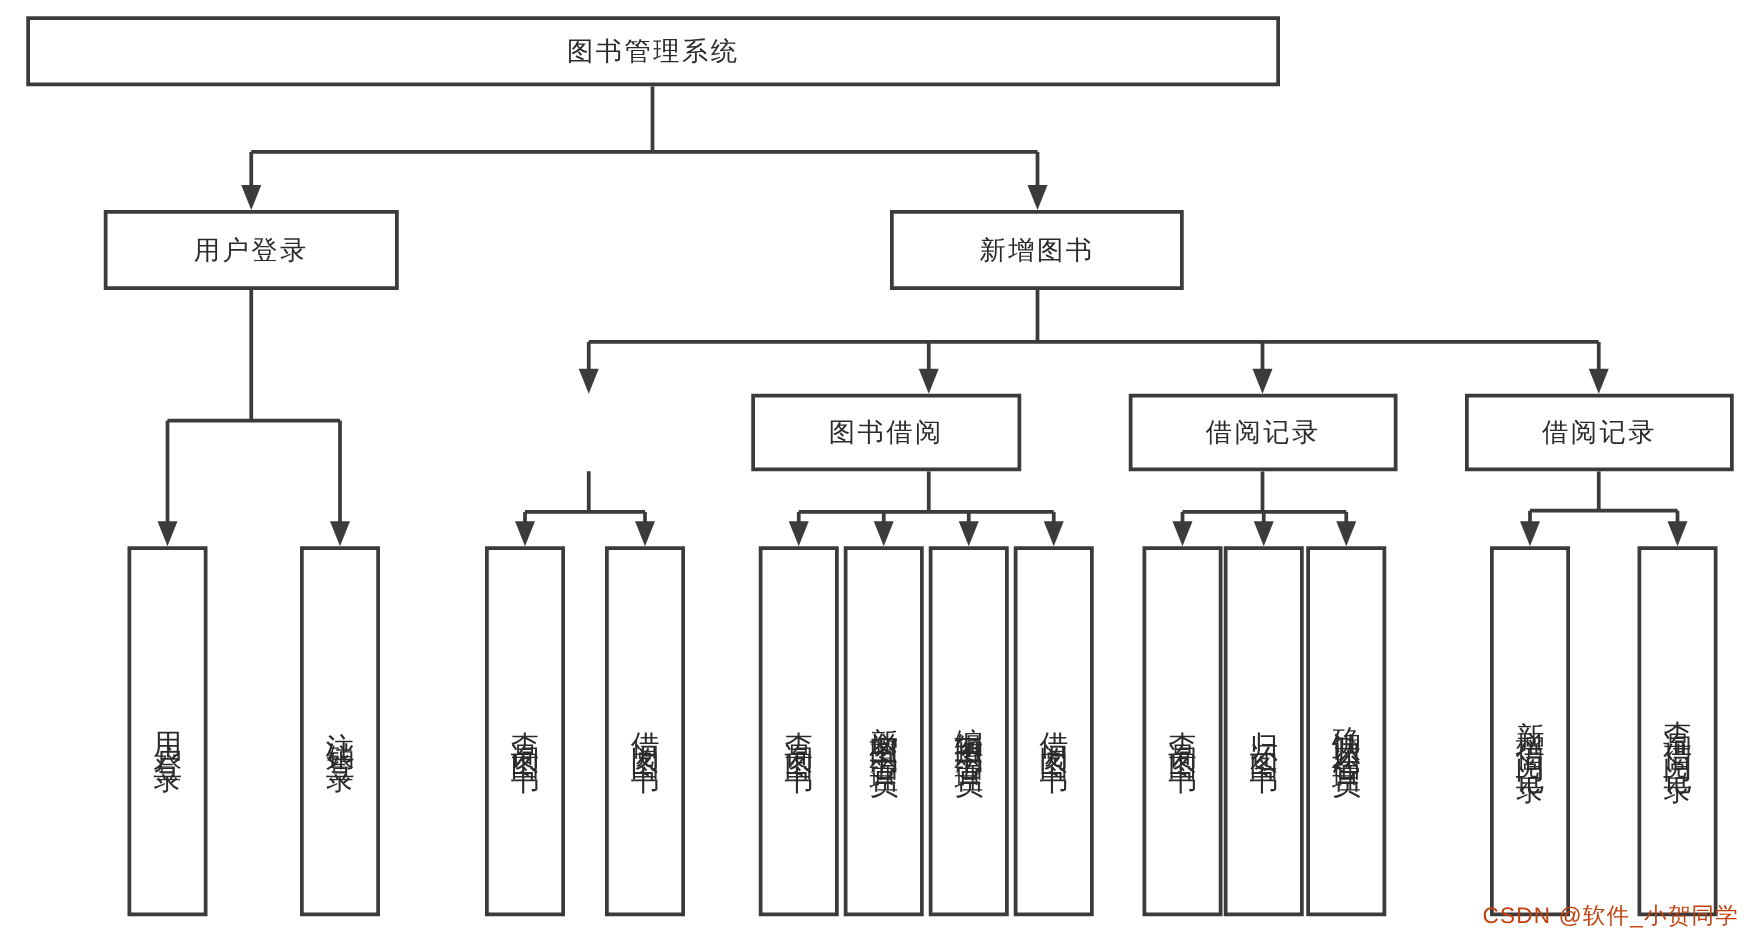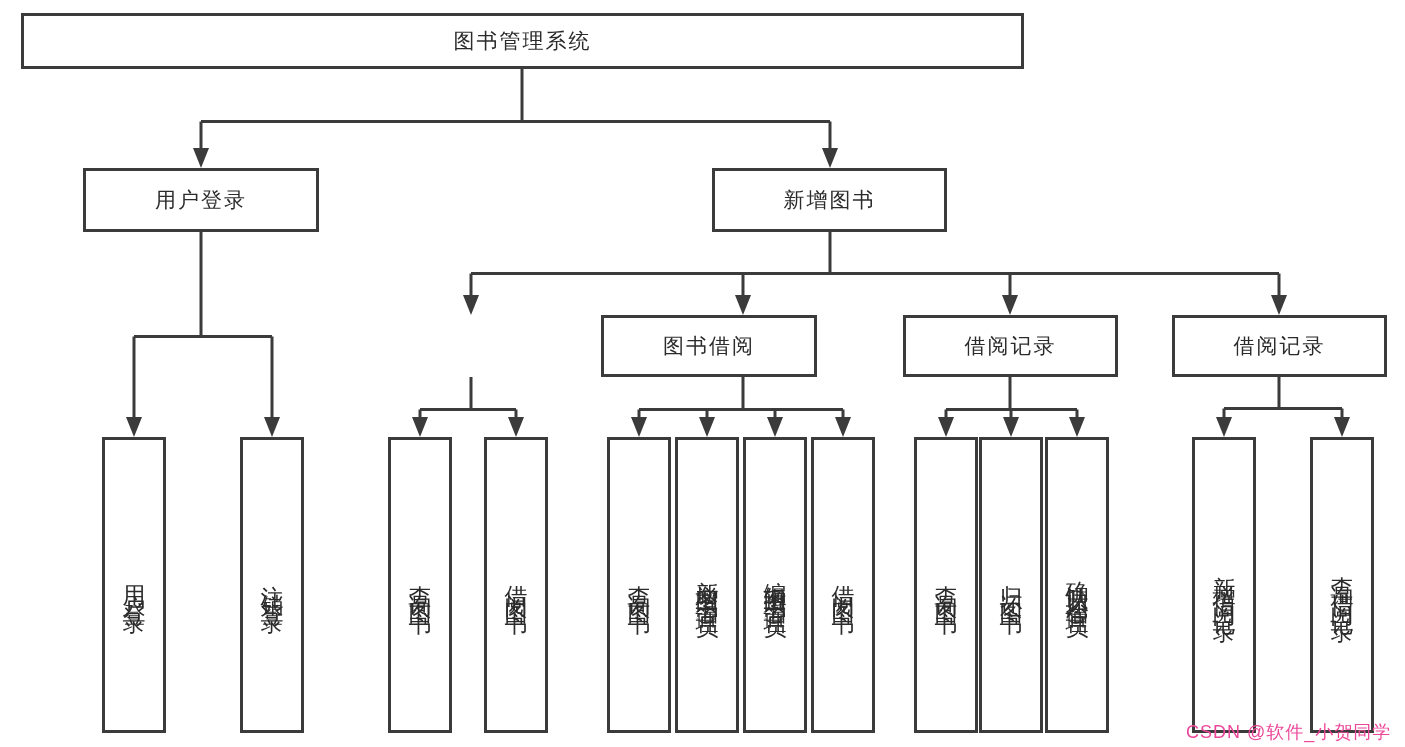--- a/index.html
+++ b/index.html
@@ -49,21 +49,21 @@
   .lf7  { left: 743px;  }
   .lf8  { left: 811px;  }
   .lf9  { left: 914px;  }
   .lf10 { left: 979px;  }
   .lf11 { left: 1045px; }
   .lf12 { left: 1192px; }
   .lf13 { left: 1310px; }
 
   .watermark {
     position: absolute; left: 1186px; top: 720px; z-index: 3;
-    font-size: 18px; color: #ec4899; letter-spacing: 1px;
+    font-size: 18px; color: #c2410c; letter-spacing: 1px;
     white-space: nowrap;
   }
 </style>
 </head>
 <body>
 
 <div id="canvas">
 
   <svg id="connectors" width="1405" height="747" viewBox="0 0 1405 747">
 

